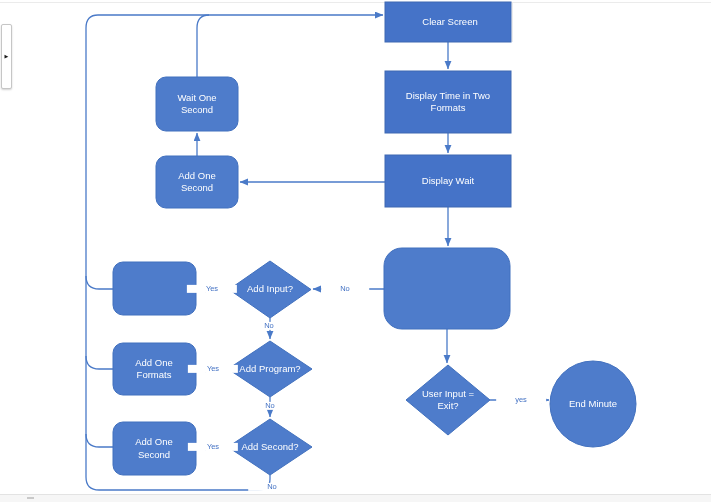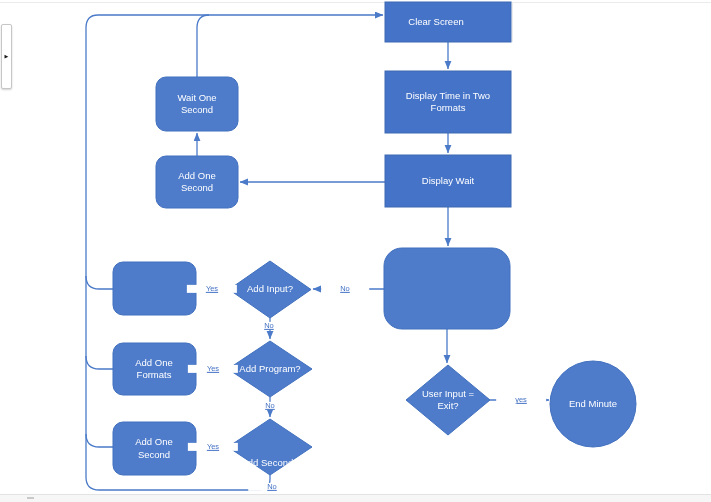--- a/index.html
+++ b/index.html
@@ -7,21 +7,21 @@
          font-family:"Liberation Sans",sans-serif;}
   .stage svg{position:absolute;left:0;top:0;}
   .connector{fill:none;stroke-width:1.3;}
   .shape{stroke-width:1;}
   .pageline{stroke-width:1;}
   .node-label{position:absolute;display:flex;align-items:center;justify-content:center;
               text-align:center;color:#fff;font-size:9.5px;line-height:1.28;
               pointer-events:none;z-index:2;}
   .edge-label{position:absolute;transform:translate(-50%,-50%);font-size:7.5px;
               color:#4472C4;background:#fff;padding:0 19px;white-space:nowrap;
-              line-height:1.1;z-index:2;text-decoration:underline;}
+              line-height:1.1;z-index:2;}
   .flyout-tab{position:absolute;left:1px;top:24px;width:9px;height:63px;background:#fff;
               border:1px solid #c6c6c6;border-radius:2px;box-shadow:0 1px 2px rgba(0,0,0,.18);
               display:flex;align-items:center;justify-content:center;z-index:3;cursor:pointer;}
   .flyout-tab span{font-size:5px;color:#1a1a1a;line-height:1;}
   .bottom-bar{position:absolute;left:0;bottom:0;width:711px;height:7px;background:#f6f6f6;
               border-top:1px solid #e3e3e3;z-index:3;}
   .scroll-thumb{position:absolute;left:27px;top:2px;width:7px;height:2px;background:#c9c9c9;}
 </style>
 </head>
 <body>
@@ -66,30 +66,30 @@
     <rect x="113" y="262" width="83" height="53" rx="10" class="shape" fill="#4E7CCB" stroke="#4170BE"></rect>
     <rect x="113" y="343" width="83" height="52" rx="10" class="shape" fill="#4E7CCB" stroke="#4170BE"></rect>
     <rect x="113" y="422" width="83" height="53" rx="10" class="shape" fill="#4E7CCB" stroke="#4170BE"></rect>
     <polygon points="270,261 311,289.5 270,318 229,289.5" class="shape" fill="#4E7CCB" stroke="#4170BE"></polygon>
     <polygon points="270,341 312,369 270,397 228,369" class="shape" fill="#4E7CCB" stroke="#4170BE"></polygon>
     <polygon points="270,419 312,447 270,475 228,447" class="shape" fill="#4E7CCB" stroke="#4170BE"></polygon>
     <polygon points="448,365 490,400 448,435 406,400" class="shape" fill="#4E7CCB" stroke="#4170BE"></polygon>
     <circle cx="593" cy="404" r="43" class="shape" fill="#4E7CCB" stroke="#4170BE"></circle>
   </svg>
 
-  <div class="node-label" style="left:379px;top:2px;width:114px;height:40px">Clear Screen</div>
+  <div class="node-label" style="left:393px;top:2px;width:114px;height:40px">Clear Screen</div>
   <div class="node-label" style="left:398px;top:71px;width:100px;height:62px">Display Time in Two Formats</div>
   <div class="node-label" style="left:385px;top:155px;width:126px;height:52px">Display Wait</div>
   <div class="node-label" style="left:167px;top:77px;width:60px;height:54px">Wait One Second</div>
   <div class="node-label" style="left:167px;top:156px;width:60px;height:52px">Add One Second</div>
   <div class="node-label" style="left:124px;top:343px;width:60px;height:52px">Add One Formats</div>
   <div class="node-label" style="left:124px;top:422px;width:60px;height:53px">Add One Second</div>
   <div class="node-label" style="left:225px;top:279px;width:90px;height:21px">Add Input?</div>
   <div class="node-label" style="left:225px;top:359px;width:90px;height:21px">Add Program?</div>
-  <div class="node-label" style="left:225px;top:453px;width:90px;height:21px">Add Second?</div>
+  <div class="node-label" style="left:225px;top:437px;width:90px;height:21px">Add Second?</div>
   <div class="node-label" style="left:415px;top:379px;width:66px;height:42px">User Input = Exit?</div>
   <div class="node-label" style="left:553px;top:384px;width:80px;height:40px">End Minute</div>
 
   <span class="edge-label" style="left:345px;top:289px">No</span>
   <span class="edge-label" style="left:212px;top:289px">Yes</span>
   <span class="edge-label" style="left:269px;top:326px">No</span>
   <span class="edge-label" style="left:213px;top:369px">Yes</span>
   <span class="edge-label" style="left:270px;top:406px">No</span>
   <span class="edge-label" style="left:213px;top:447px">Yes</span>
   <span class="edge-label" style="left:272px;top:487px">No</span>

